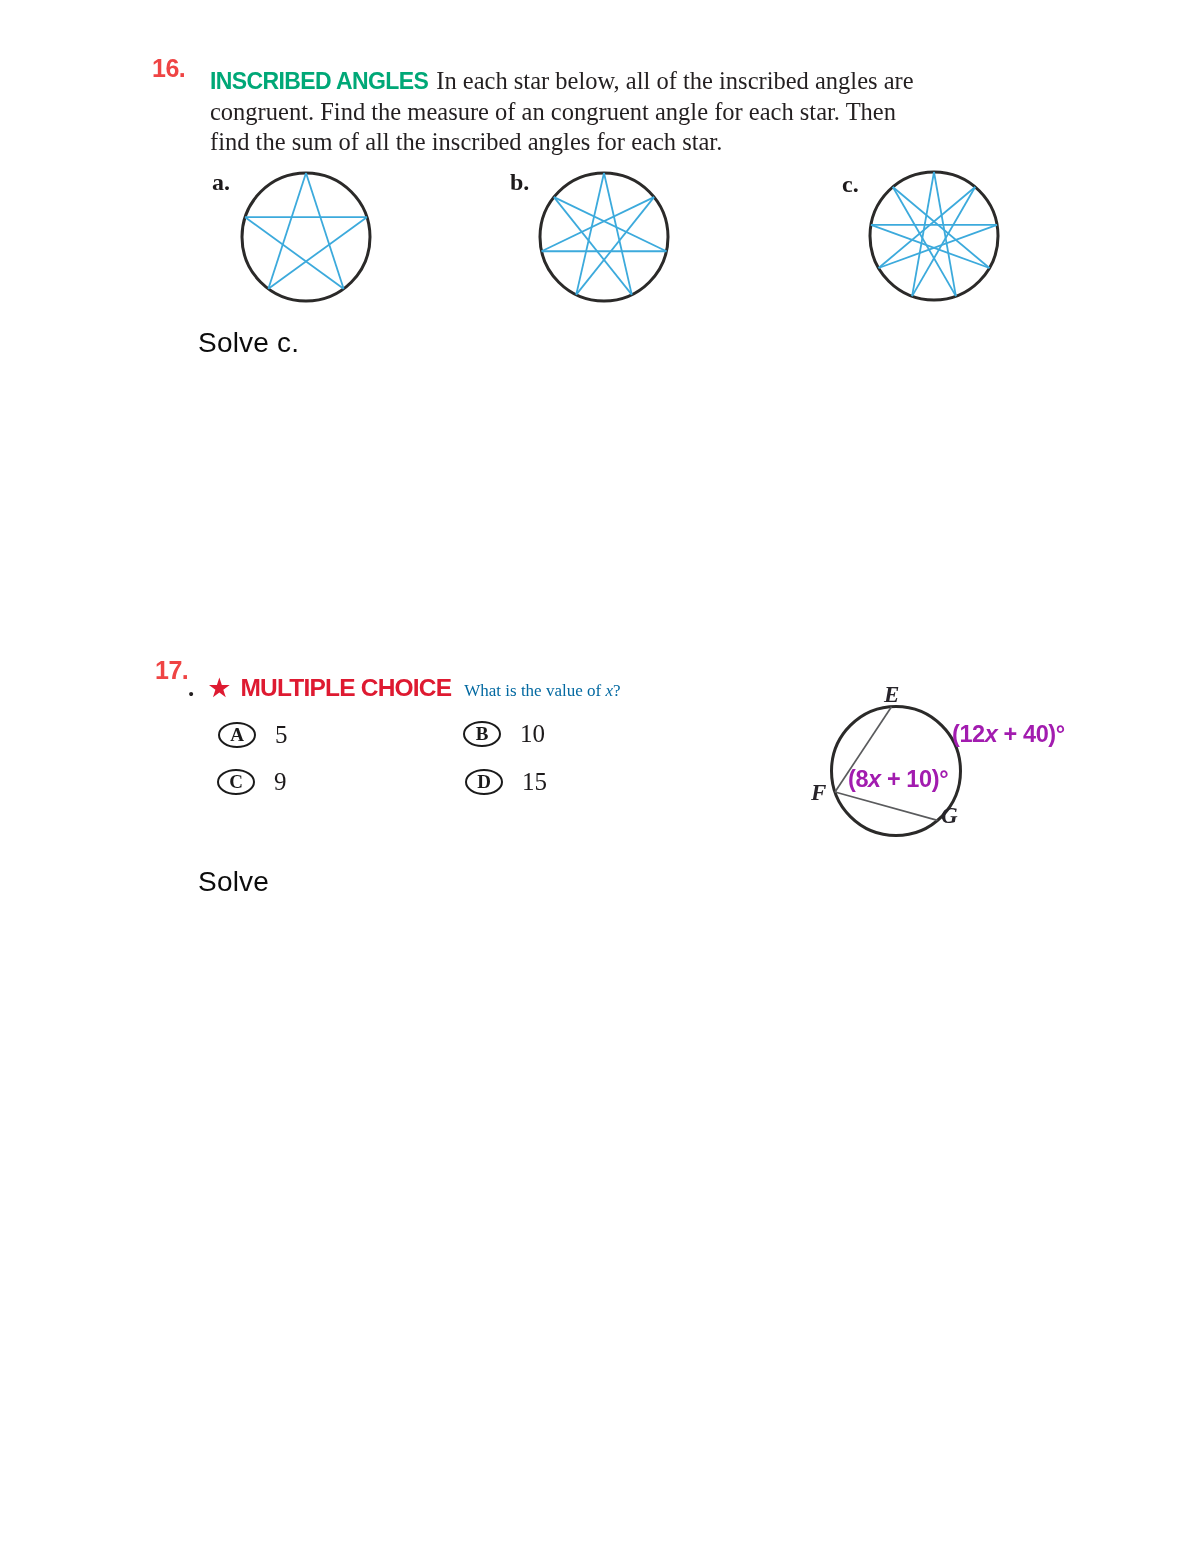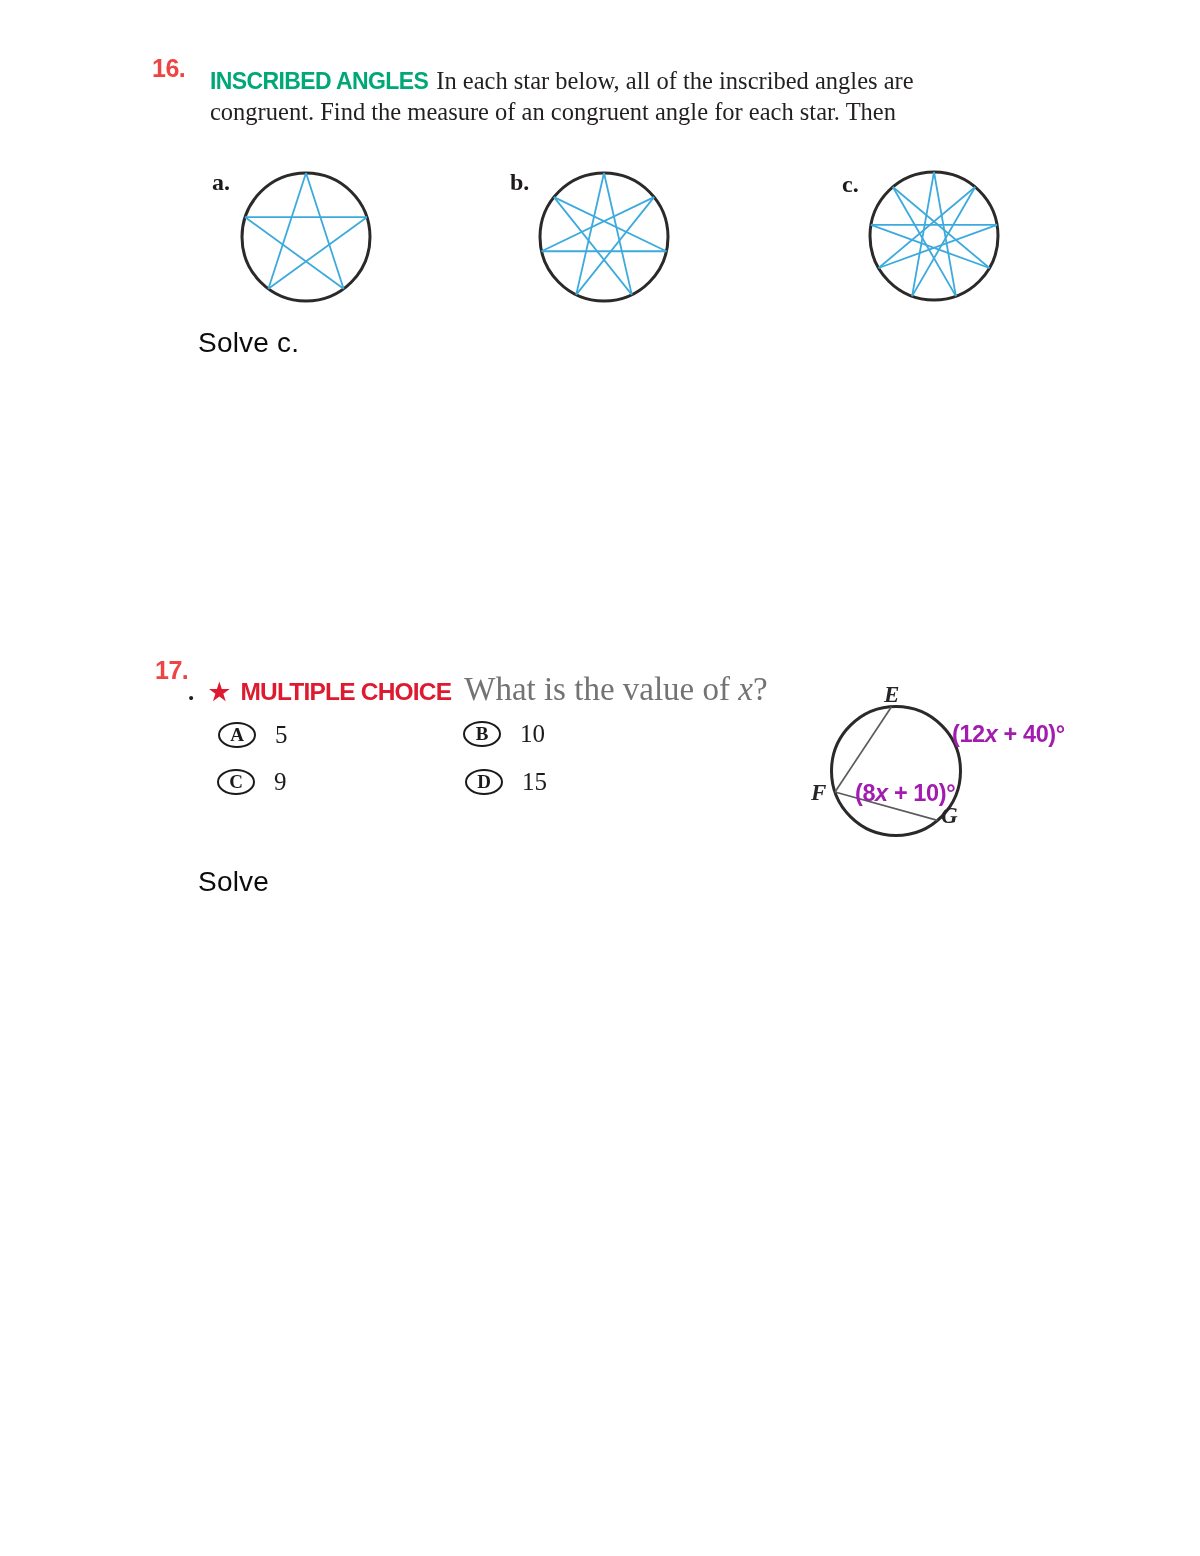--- a/index.html
+++ b/index.html
@@ -44,21 +44,21 @@
 
   
   #p17-row{left:188px;top:671px;display:flex;align-items:baseline;white-space:nowrap;}
   #p17-period{font-size:25px;font-weight:bold;margin-right:13px;}
   .star-red{color:#de1a31;font-size:27px;position:relative;top:1px;margin-right:9px;
     font-family:"DejaVu Sans", sans-serif;}
   .topic-red{
     font-family:"Liberation Sans", sans-serif;font-weight:800;
     color:#de1a31;font-size:24.5px;letter-spacing:-0.8px;margin-right:13px;
   }
-  #p17-question{font-size:33px;color:#737373;}
+  #p17-question{font-size:17px;color:#0369a1;}
   #p17-question i, .blue-label i{font-style:italic;}
 
   
   .choice{display:flex;align-items:center;}
   .bubble{
     width:34px;height:22px;border:2.5px solid #1a1a1a;border-radius:50%;
     display:flex;align-items:center;justify-content:center;
     font-weight:bold;font-size:19px;color:#1a1a1a;flex:0 0 auto;
   }
   .choice-val{font-size:25px;color:#1d1a1b;margin-left:19px;min-width:30px;}
@@ -74,32 +74,33 @@
     position:absolute;font-style:italic;font-weight:600;font-size:23px;color:#27242a;
   }
   #lbl-E{left:84px;top:10px;}
   #lbl-F{left:11px;top:108px;}
   #lbl-G{left:141px;top:131px;}
   .blue-label{
     position:absolute;font-family:"Liberation Sans", sans-serif;font-weight:bold;
     font-size:23.5px;color:#a21caf;letter-spacing:-0.4px;white-space:nowrap;
   }
   #arc-label{left:152px;top:49px;}
-  #angle-label{left:48px;top:108px;margin-left:7px;}
+  #angle-label{left:48px;top:94px;}
 </style>
 </head>
 <body>
 
 <div class="abs q-num" id="p16-num">16.</div>
 
 <div class="abs" id="p16-text">
   <div>
     <span class="topic-green">INSCRIBED ANGLES</span><span>In each star below, all of the inscribed angles are</span>
   </div>
   <div>congruent. Find the measure of an congruent angle for each star. Then</div>
+  <div>find the sum of all the inscribed angles for each star.</div>
 </div>
 
 <div class="abs star-label" id="star-label-a">a.</div>
 <div class="abs star-label" id="star-label-b">b.</div>
 <div class="abs star-label" id="star-label-c">c.</div>
 
 <div class="abs star-fig" id="star-a"><svg viewBox="0 0 140 140" width="140" height="140">
       <circle cx="70" cy="70" r="64" fill="none" stroke="#2b2a29" stroke-width="3"></circle>
       <line x1="70" y1="6" x2="107.61825614671828" y2="121.77708763999664" stroke="#3caadc" stroke-width="1.8"></line>
       <line x1="130.86761704288983" y1="50.22291236000336" x2="32.381743853281726" y2="121.77708763999664" stroke="#3caadc" stroke-width="1.8"></line>

